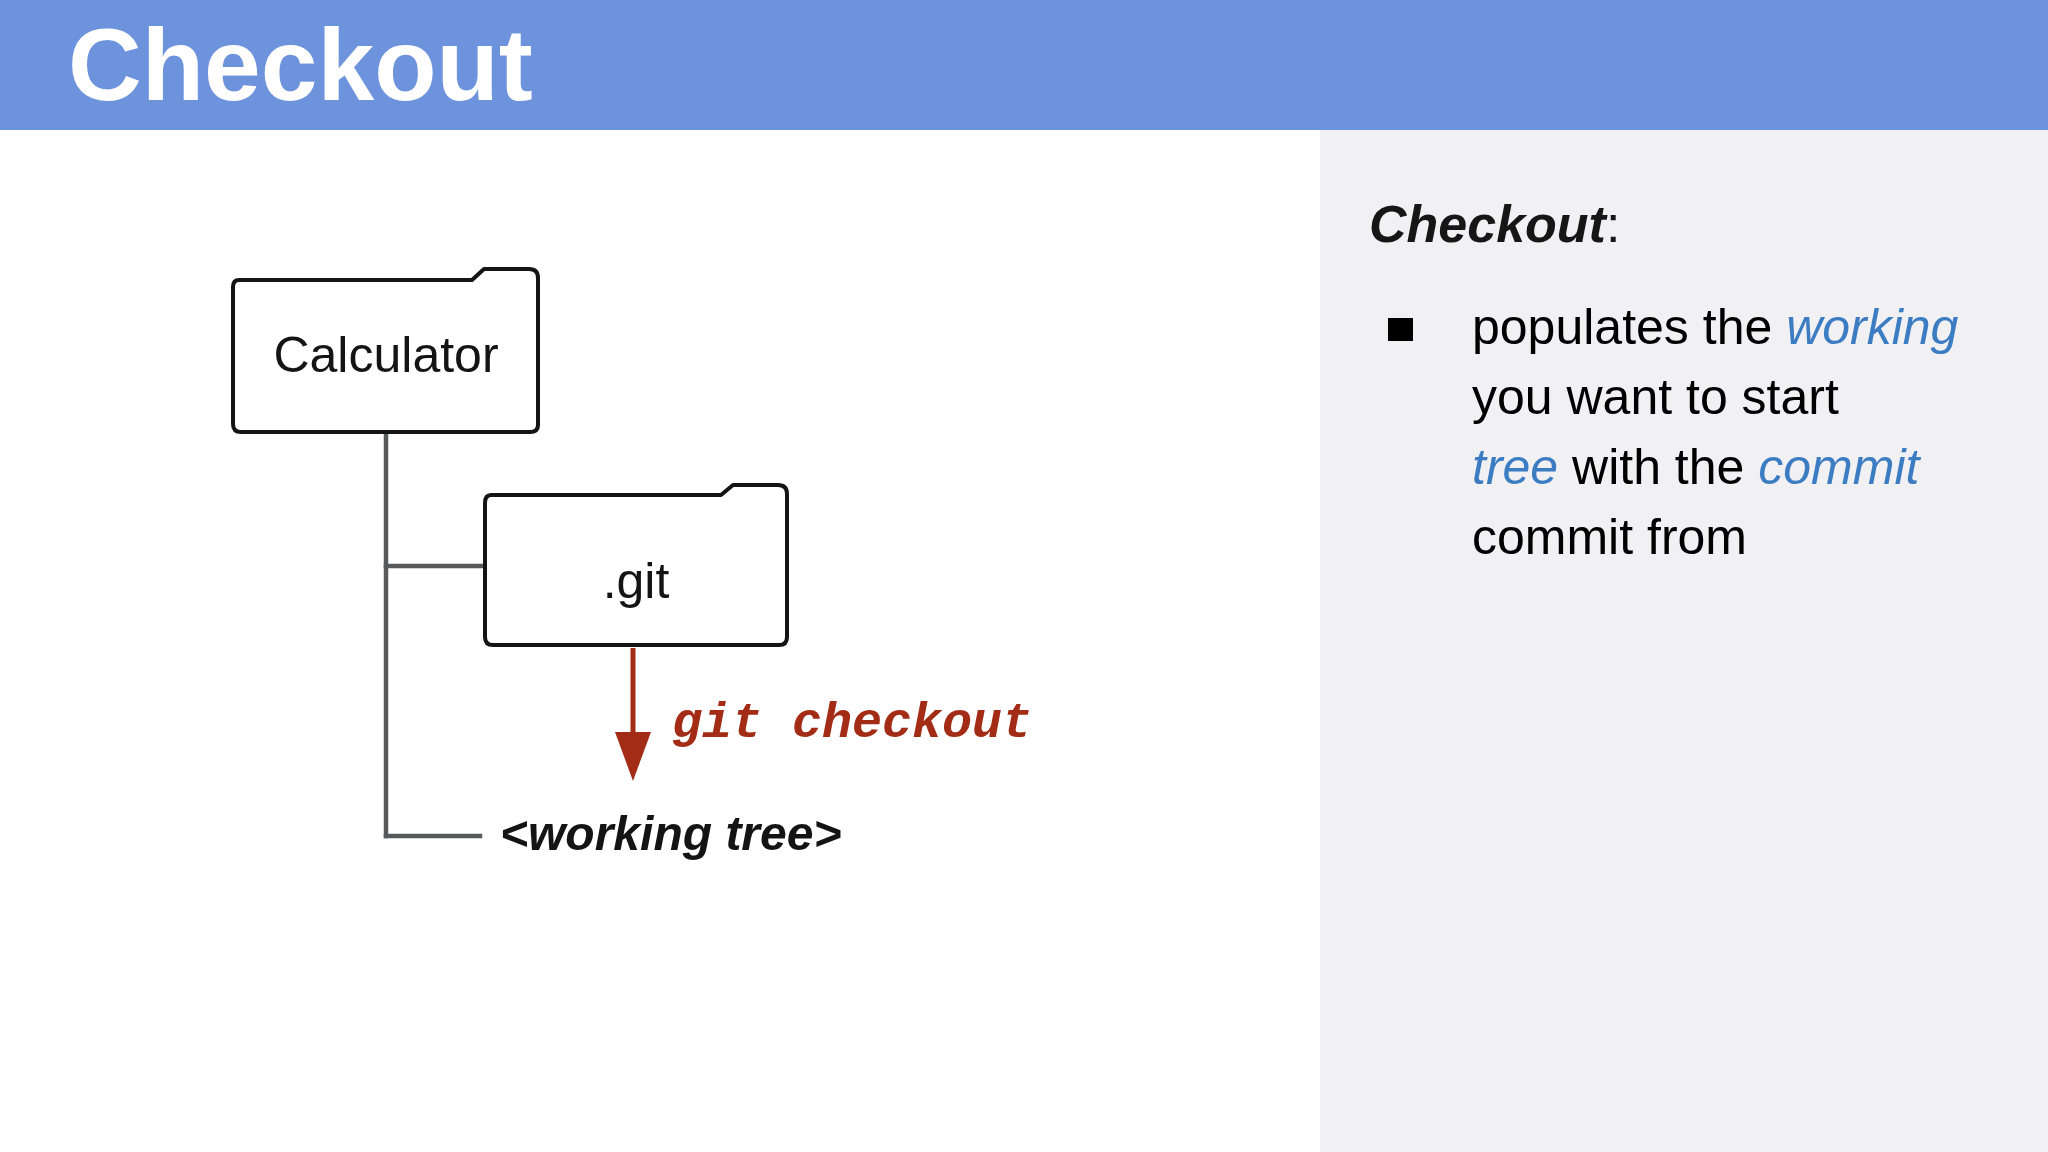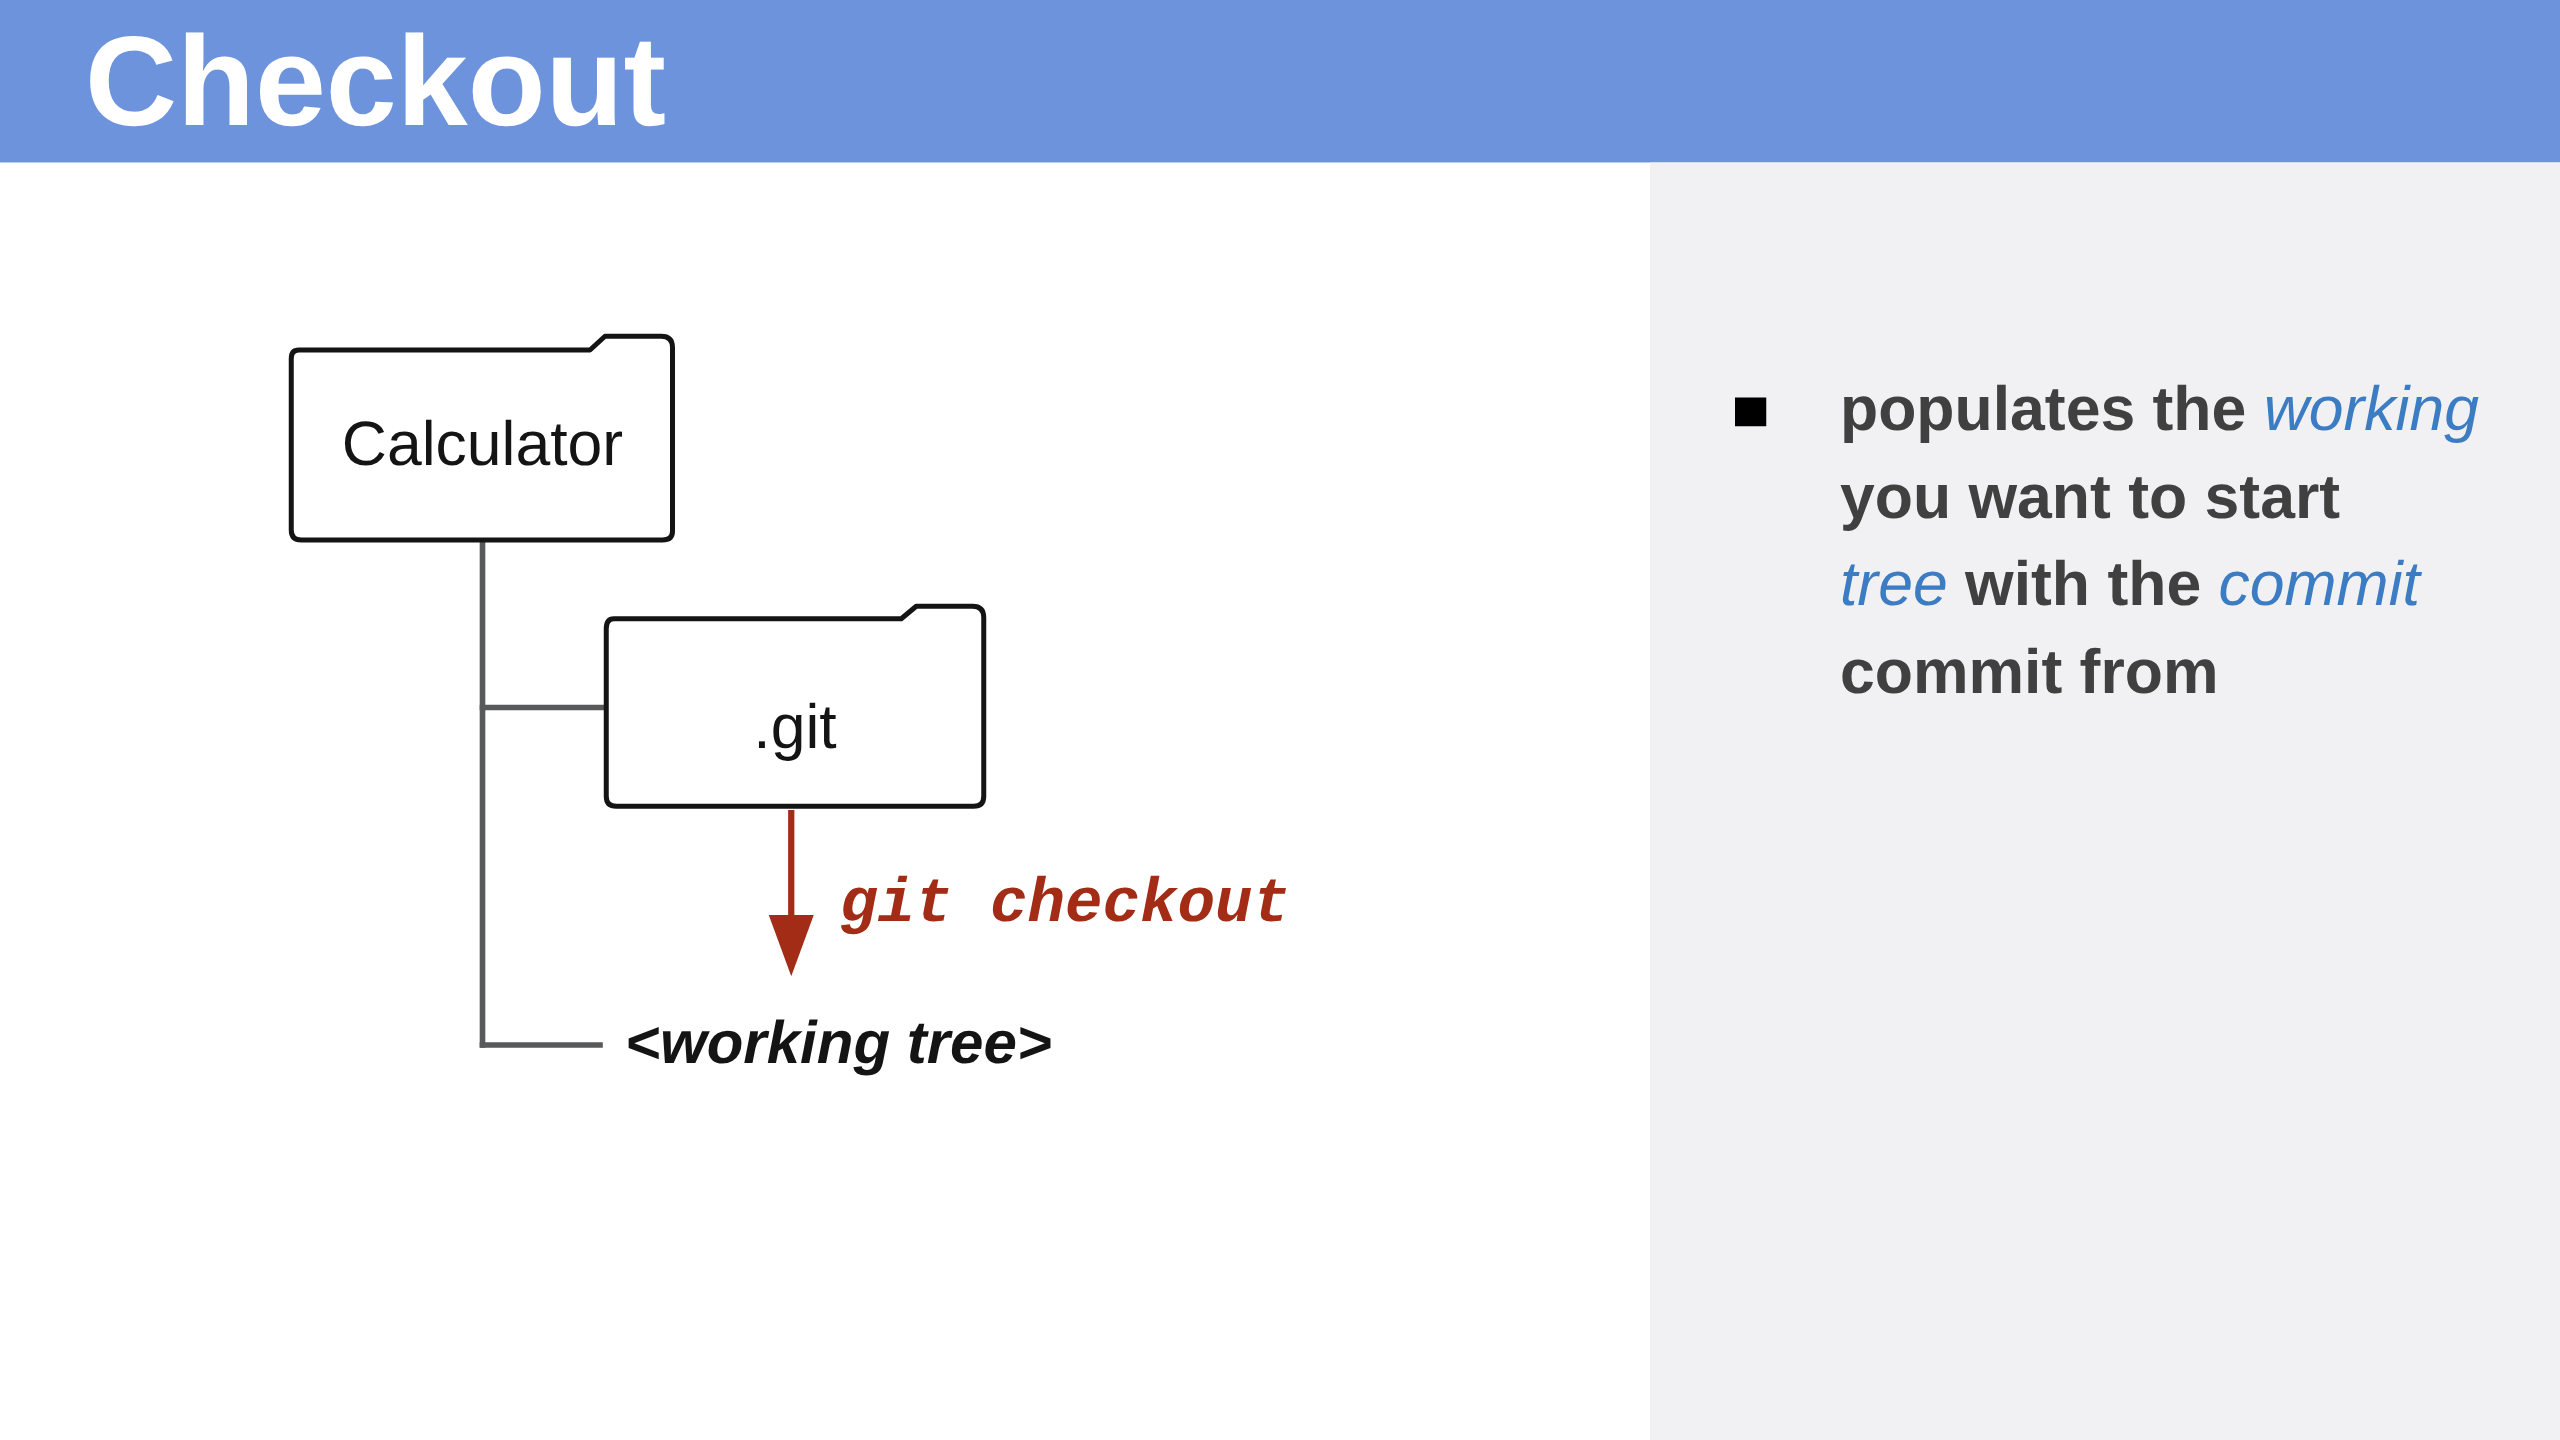--- a/index.html
+++ b/index.html
@@ -73,21 +73,21 @@
   }
   .bullet-text {
     position: absolute;
     left: 152px; top: 162px;
     width: 560px;
     font-size: 50px;
     line-height: 70px;
     color: #161616;
   }
   .bullet-text .line { white-space: pre-wrap; }
-  .run-plain { font-weight: bold; font-style: normal; color: #404040; }
+  .run-plain { font-weight: normal; font-style: normal; color: #000000; }
   .run-highlight { font-weight: normal; font-style: italic; color: #3b7cc2; }
 </style>
 </head>
 <body>
 
 <div class="slide">
 
   <div class="header">
     <h1>Checkout</h1>
   </div>
@@ -107,20 +107,21 @@
     <line class="arrow-shaft" x1="633" y1="648" x2="633" y2="736"></line>
     <polygon class="arrow-head" points="615,732 651,732 633,781"></polygon>
 
     <text class="cmd-label" x="672" y="737">git checkout</text>
 
     <text class="leaf-label" x="500" y="850">&lt;working tree&gt;</text>
   </svg>
 
   <div class="notes-panel">
 
+    <div class="notes-heading"><span class="hw">Checkout</span><span class="hc">:</span></div>
 
     <div class="bullet-marker"></div>
 
     <div class="bullet-text">
       <div class="line"><span class="run-plain">populates the </span><span class="run-highlight">working</span></div>
       <div class="line"><span class="run-plain">you want to start</span></div>
       <div class="line"><span class="run-highlight">tree</span><span class="run-plain"> with the </span><span class="run-highlight">commit</span></div>
       <div class="line"><span class="run-plain">commit from</span></div>
     </div>
   </div>

